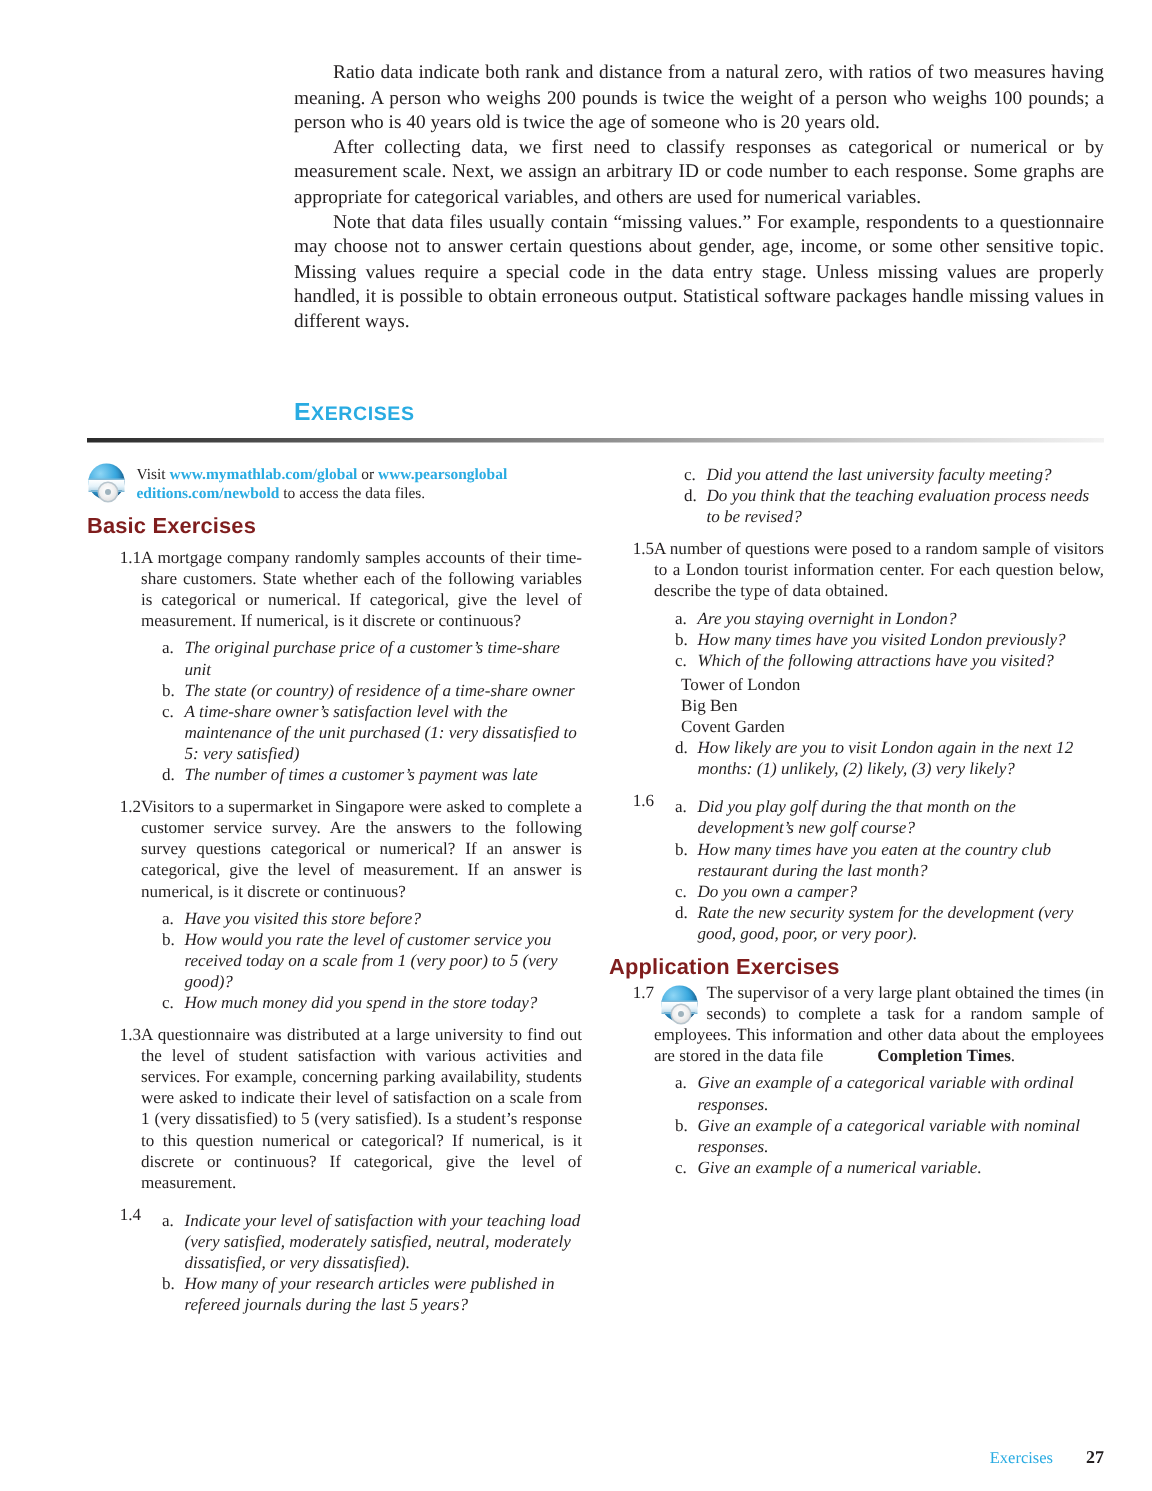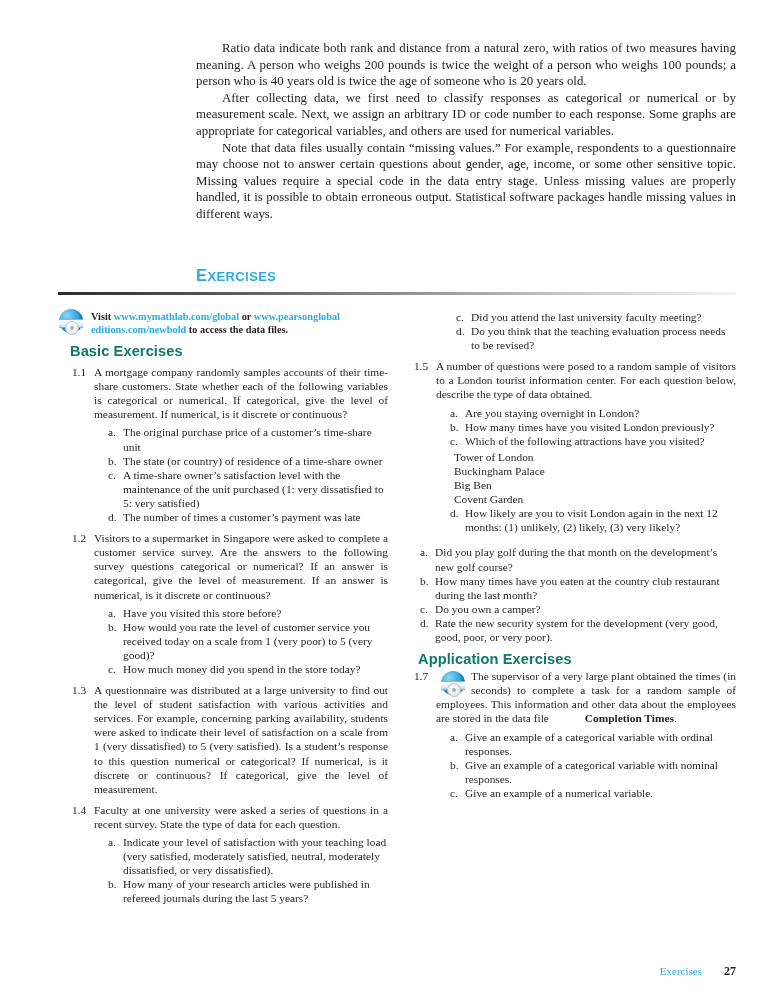--- a/index.html
+++ b/index.html
@@ -64,21 +64,21 @@
     display: flex;
     gap: 7px;
   }
   .datafile-note .note-text {
     font-size: 10.3px;
     line-height: 13.2px;
     font-family: "Liberation Serif", serif;
     font-weight: bold;
     padding-top: 2px;
   }
-  .note-text .plain { font-weight: bold; color: #231f20; }
+  .note-text .plain { font-weight: normal; color: #231f20; }
   .note-text .link { color: #29abe2; font-weight: bold; }
 
   
   .globe-icon {
     width: 26px;
     height: 26px;
     flex: 0 0 26px;
     position: relative;
   }
   .globe-icon .sphere {
@@ -122,35 +122,35 @@
     width: 330px;
     font-size: 11.4px;
     line-height: 14.1px;
   }
   .col-left  { left: 58px;  top: 344px; }
   .col-right { left: 406px; top: 310px; }
 
   .sec-head {
     font-family: "Liberation Sans", sans-serif;
     font-weight: bold;
-    color: #0f766e;
+    color: #7f1d1d;
     font-size: 14.6px;
-    margin: 0 0 3px 12px;
+    margin: 0 0 3px 0;
     letter-spacing: .1px;
   }
   .sec-head.app { margin-top: 8px; }
 
   .ex {
     display: flex;
     margin-top: 7px;
   }
   .ex:first-of-type { margin-top: 2px; }
   .ex .num {
     flex: 0 0 30px;
-    text-align: center;
+    text-align: right;
     padding-left: 6px;
     font-size: 11.4px;
     font-family: "Liberation Serif", serif;
   }
   .ex .body { flex: 1 1 auto; }
   .ex .stem {
     margin: 0;
     text-align: justify;
     font-family: "Liberation Serif", serif;
   }
@@ -164,20 +164,21 @@
   ol.sublist > li {
     display: flex;
     margin-bottom: 0px;
     font-family: "Liberation Serif", serif;
   }
   ol.sublist > li .lbl {
     flex: 0 0 15px;
   }
   ol.sublist > li .txt {
     flex: 1 1 auto;
+    font-style: italic;
   }
 
   .attraction-list {
     margin: 2px 0 0 0;
     padding: 0 0 0 18px;
     list-style: none;
   }
   .attraction-list li { font-family: "Liberation Serif", serif; }
 
   .bold { font-weight: bold; margin-left: 33px; }
@@ -284,21 +285,20 @@
   <div class="ex">
     <div class="num">1.3</div>
     <div class="body">
       <p class="stem">A questionnaire was distributed at a large university to find out the level of student satisfaction with various activities and services. For example, concerning parking availability, students were asked to indicate their level of satisfaction on a scale from 1 (very dissatisfied) to 5 (very satisfied). Is a student’s response to this question numerical or categorical? If numerical, is it discrete or continuous? If categorical, give the level of measurement.</p>
     </div>
   </div>
 
   <div class="ex">
     <div class="num">1.4</div>
     <div class="body">
-      <p class="stem">Faculty at one university were asked a series of questions in a recent survey. State the type of data for each question.</p>
       <ol class="sublist">
         <li>
             <span class="lbl">a.</span>
             <span class="txt">Indicate your level of satisfaction with your teaching load (very satisfied, moderately satisfied, neutral, moderately dissatisfied, or very dissatisfied).</span>
           </li>
         <li>
             <span class="lbl">b.</span>
             <span class="txt">How many of your research articles were published in refereed journals during the last 5 years?</span>
           </li>
       </ol>
@@ -338,34 +338,34 @@
             <span class="lbl">b.</span>
             <span class="txt">How many times have you visited London previously?</span>
           </li>
         <li>
             <span class="lbl">c.</span>
             <span class="txt">Which of the following attractions have you visited?</span>
           </li>
       </ol>
       <ul class="attraction-list">
         <li>Tower of London</li>
-        <li>Buckingham Palace</li>
         <li>Big Ben</li>
         <li>Covent Garden</li>
       </ul>
       <ol class="sublist" style="margin-top:0">
         <li>
             <span class="lbl">d.</span>
             <span class="txt">How likely are you to visit London again in the next 12 months: (1) unlikely, (2) likely, (3) very likely?</span>
           </li>
       </ol>
     </div>
   </div>
 
   <div class="ex">
+    <div class="num" style="padding-left:0">1.6</div>
     <div class="body">
       <ol class="sublist">
         <li>
             <span class="lbl">a.</span>
             <span class="txt">Did you play golf during the that month on the development’s new golf course?</span>
           </li>
         <li>
             <span class="lbl">b.</span>
             <span class="txt">How many times have you eaten at the country club restaurant during the last month?</span>
           </li>

